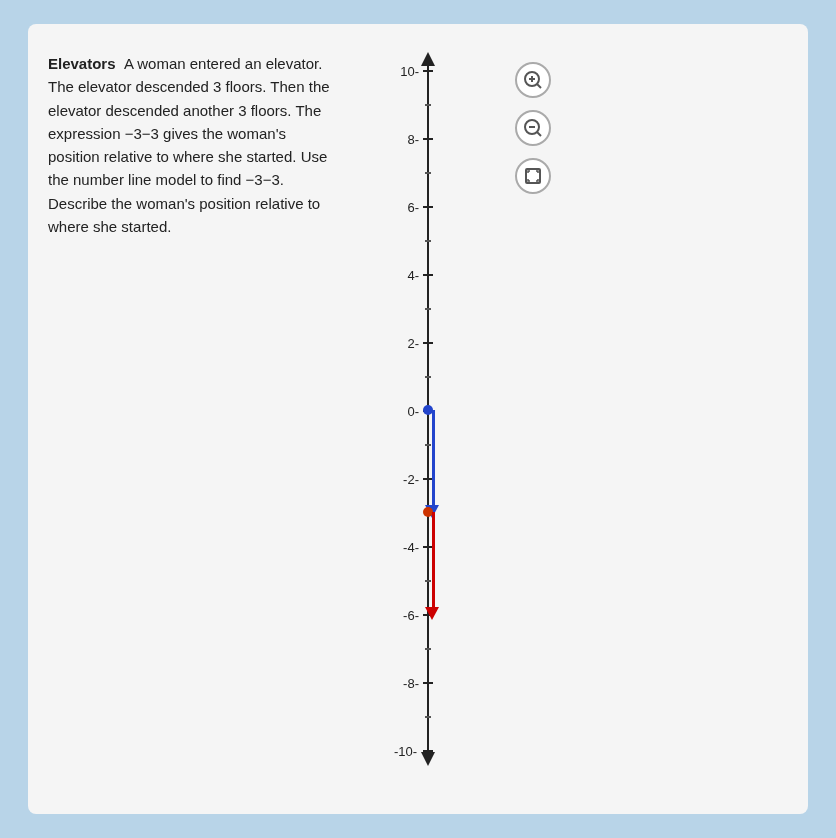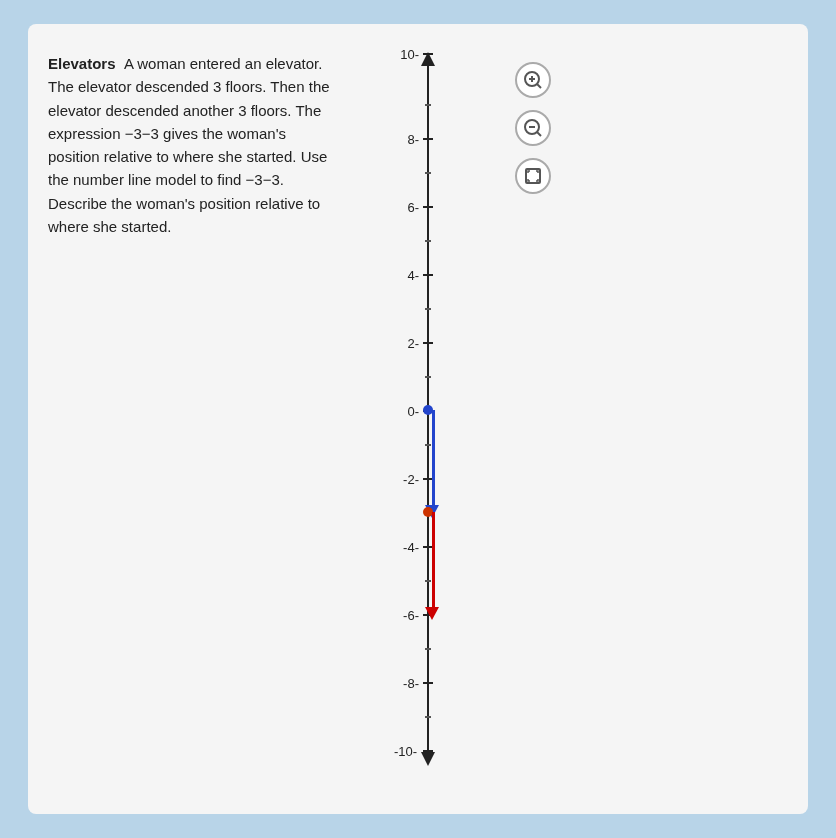--- a/index.html
+++ b/index.html
@@ -225,21 +225,21 @@
     </p>
   </div>
 
   <div class="center-panel">
     <div class="number-line-container">
 
       <div class="axis-arrow-top"></div>
       <div class="axis-line"></div>
       <div class="axis-arrow-bottom"></div>
 
-      <div style="position:absolute; top:1px; left:50%; transform:translateX(-50%); display:flex; align-items:center;">
+      <div style="position:absolute; top:18px; left:50%; transform:translateX(-50%); display:flex; align-items:center;">
         <div class="tick-line" style="position:relative; left:0; transform:none; width:10px; height:2px; background:#222;"></div>
         <span style="position:absolute; right:14px; font-size:13px; color:#222; white-space:nowrap;">10-</span>
       </div>
 
       <div style="position:absolute; top:86px; left:50%; transform:translateX(-50%); display:flex; align-items:center;">
         <div style="width:10px; height:2px; background:#222;"></div>
         <span style="position:absolute; right:14px; font-size:13px; color:#222;">8-</span>
       </div>
 
       <div style="position:absolute; top:154px; left:50%; transform:translateX(-50%); display:flex; align-items:center;">

